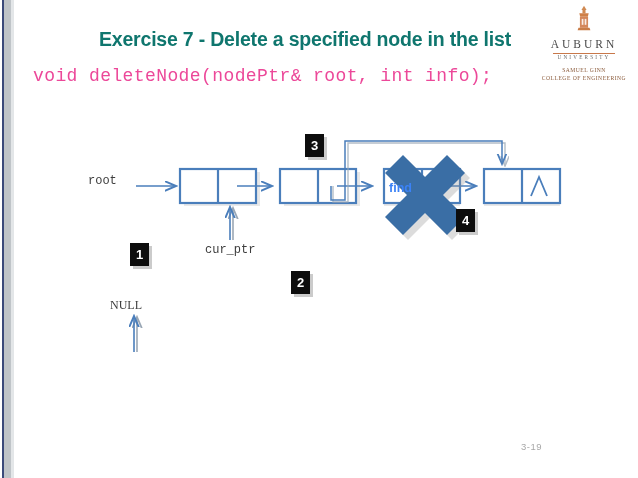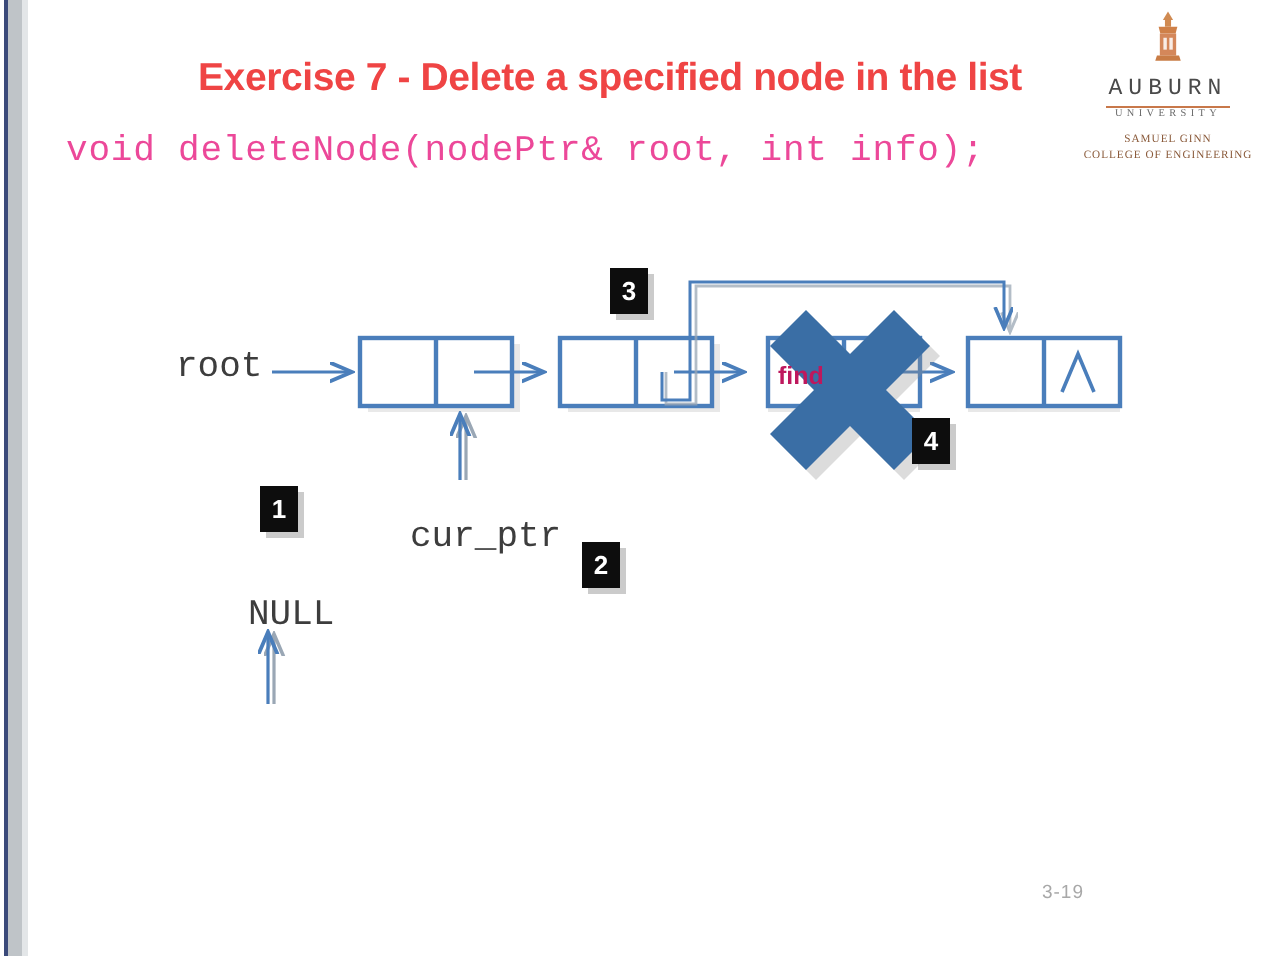--- a/index.html
+++ b/index.html
@@ -13,64 +13,64 @@
   .slide{position:absolute;inset:0;background:#fff;}
 
   
   .edge-navy{position:absolute;left:2px;top:0;width:2px;height:478px;background:#3b4a7a;}
   .edge-gray{position:absolute;left:4px;top:0;width:7px;height:478px;background:#bfc4c8;}
   .edge-gray2{position:absolute;left:11px;top:0;width:3px;height:478px;background:#e3e6e8;}
 
   
   .title{
     position:absolute;left:60px;top:28px;width:490px;
-    font-size:19.5px;font-weight:600;color:#ef4444;
+    font-size:19.5px;font-weight:600;color:#0f766e;
     letter-spacing:-0.2px;text-align:center;line-height:1.2;
   }
   .codeline{
     position:absolute;left:33px;top:66px;
     font-family:"Liberation Mono", monospace;
     font-size:18px;color:#ec4899;letter-spacing:0.4px;white-space:pre;
   }
 
   
   .logo{position:absolute;right:6px;top:4px;width:96px;height:70px;text-align:center;}
   .logo-mark{height:34px;display:block;margin:0 auto;}
   .logo-name{
-    font-family:Liberation Mono, monospace;
+    font-family:Liberation Serif, serif;
     font-size:11.5px;letter-spacing:3px;color:#4a4a4a;margin-top:1px;line-height:1;
   }
   .logo-rule{height:1px;background:#c8784a;width:62px;margin:2px auto 1px;}
   .logo-univ{
     font-family:"Liberation Serif", serif;
     font-size:5.2px;letter-spacing:2.2px;color:#6b6b6b;line-height:1;
   }
   .logo-college{
     font-family:"Liberation Serif", serif;
     font-size:5.6px;letter-spacing:0.5px;color:#8a5a3a;line-height:1.45;margin-top:6px;
   }
 
   
   .canvas{position:absolute;left:0;top:0;width:638px;height:478px;}
 
   
   .dlabel{
     position:absolute;
     font-family:"Liberation Mono", monospace;
-    font-size:18px;color:#3d3d3d;white-space:pre;
+    font-size:12px;color:#3d3d3d;white-space:pre;
   }
   .lbl-root{left:88px;top:174px;}
-  .lbl-curptr{left:205px;top:243px;margin-top:16px;}
-  .lbl-null{left:124px;top:298px;}
+  .lbl-curptr{left:205px;top:243px;}
+  .lbl-null{left:110px;top:298px;font-family:Liberation Serif, serif;}
   .lbl-preptr{left:85px;top:357px;}
 
   .find-label{
     position:absolute;left:389px;top:181px;
     font-family:"Liberation Sans", sans-serif;
-    font-size:12.5px;color:#be185d;font-weight:600;
+    font-size:12.5px;color:#3b82f6;font-weight:600;
   }
 
   
   .badge{
     position:absolute;width:19px;height:23px;background:#0d0d0d;
     color:#ffffff;font-family:"Liberation Sans",sans-serif;font-size:13px;
     font-weight:700;display:flex;align-items:center;justify-content:center;
     box-shadow:3px 3px 0 rgba(160,160,160,0.55);
   }
   .badge-1{left:130px;top:243px;}

